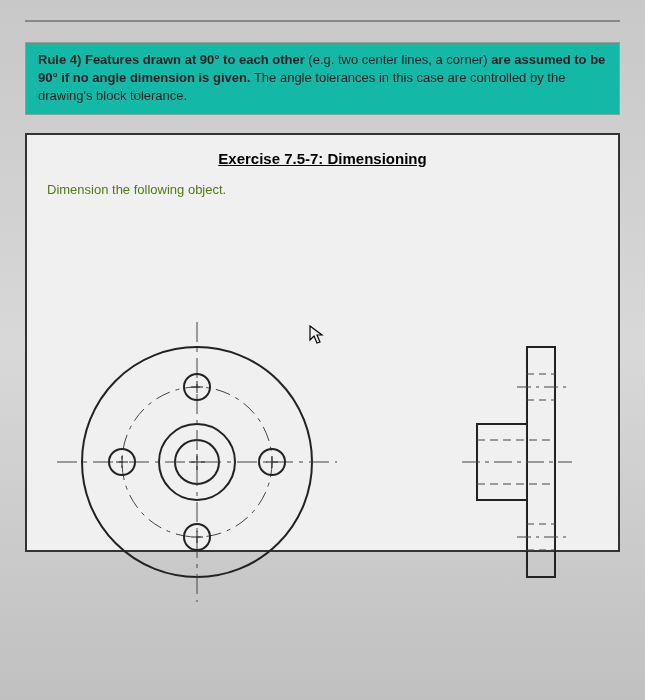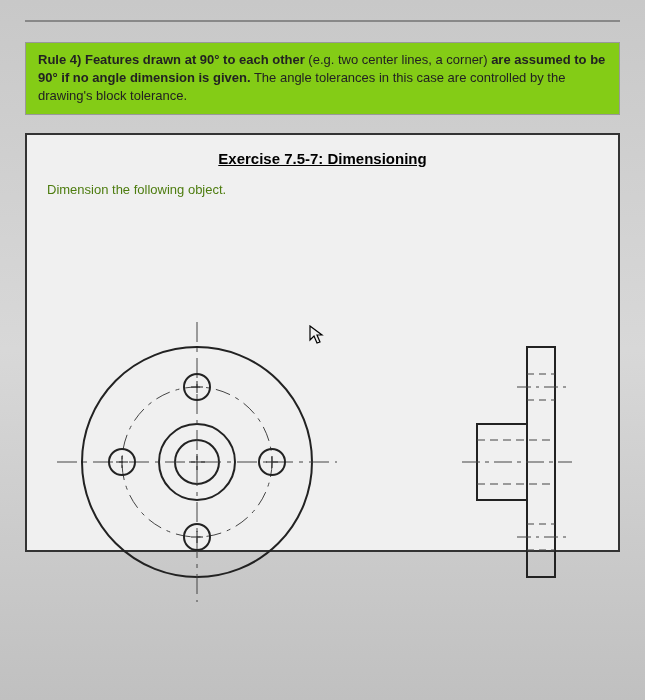--- a/index.html
+++ b/index.html
@@ -13,21 +13,21 @@
       background: linear-gradient(to bottom, #c8c8c8 0%, #d8d8d8 50%, #c0c0c0 100%);
       font-family: Arial, sans-serif;
       padding: 20px 25px;
       overflow: hidden;
     }
     .top-divider {
       border-top: 2px solid #888;
       margin-bottom: 20px;
     }
     .rule-box {
-      background: #84cc16;
+      background: #14b8a6;
       border: 1px solid #999;
       padding: 8px 12px;
       margin-bottom: 18px;
       font-size: 13px;
       line-height: 1.4;
       color: #222;
     }
     .rule-box .bold {
       font-weight: bold;
     }

